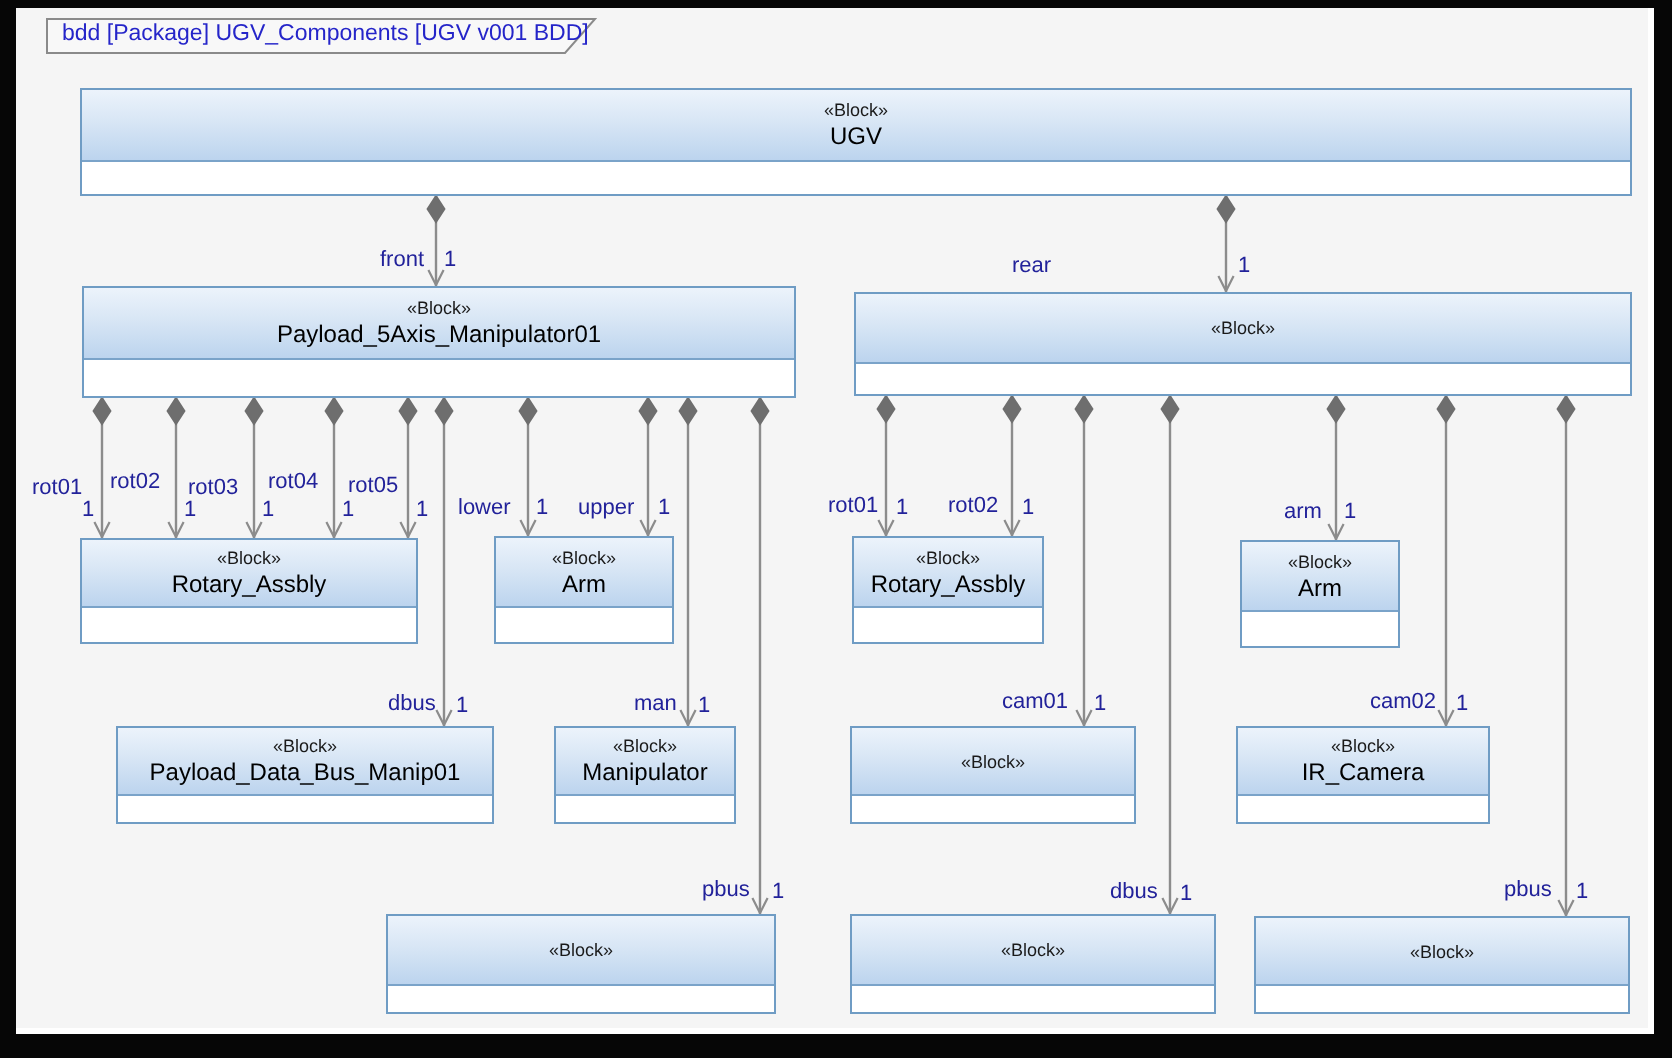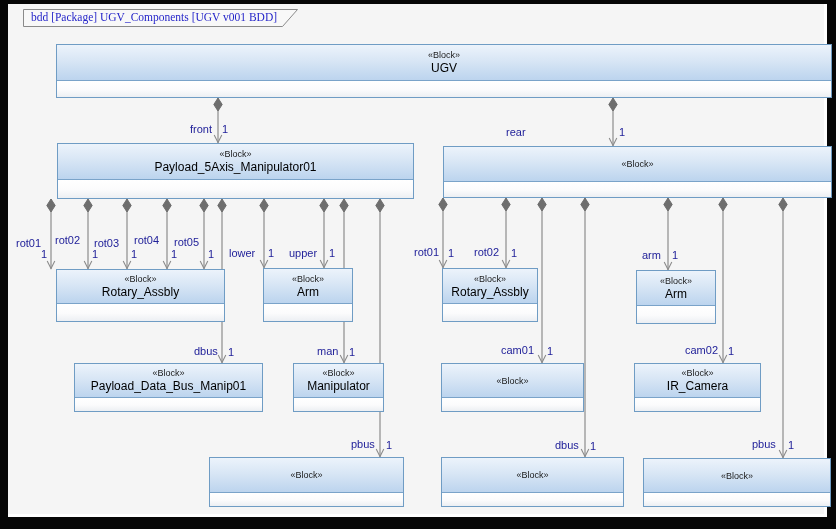--- a/index.html
+++ b/index.html
@@ -28,32 +28,32 @@
     background:linear-gradient(180deg,#ecf3fb 0%,#d8e6f5 45%,#bcd4ee 100%);
     display:flex;flex-direction:column;align-items:center;justify-content:center;
     gap:1px;overflow:hidden;
   }
   .stereo{font-size:9px;color:#1a1a1a;line-height:10px;}
   .bname{font-size:12px;font-weight:normal;color:#000;line-height:14px;white-space:nowrap;}
   .bcomp{
     box-sizing:border-box;width:100%;flex:1;
     background:linear-gradient(180deg,#ffffff 0%,#fbfbfc 55%,#eceff3 100%);
   }
-  .block{display:flex;flex-direction:column;margin-left:16px;}
+  .block{display:flex;flex-direction:row;}
   svg text{font-family:"Liberation Sans","DejaVu Sans",sans-serif;}
 </style>
 </head>
 <body style="background: rgb(6, 6, 6);">
 
 <div id="panel" style="background: rgb(245, 245, 245);"></div>
 
 <svg id="frame-tab" width="278" height="19">
   <polygon id="tab-shape" points="0.5,0.5 274.5,0.5 259.5,17.5 0.5,17.5" fill="#f8f8f8" stroke="#8a8a8a" stroke-width="1"></polygon>
 </svg>
-<div id="tab-title" style="color: rgb(37, 37, 201); font-family: Liberation Serif, serif;">bdd [Package] UGV_Components [UGV v001 BDD]</div>
+<div id="tab-title" style="color: rgb(37, 37, 201);">bdd [Package] UGV_Components [UGV v001 BDD]</div>
 
 <svg id="connector-layer" width="836" height="529">
     <g>
       <line x1="218" y1="98" x2="218" y2="143" stroke="#8c8c8c" stroke-width="1.2"></line>
       <polygon points="218,98 222.2,104.5 218,111 213.8,104.5" fill="#6e6e6e" stroke="#6e6e6e"></polygon>
       <polyline points="214.2,135 218,142.5 221.8,135" fill="none" stroke="#8c8c8c" stroke-width="1.1"></polyline>
       <text x="190" y="133" font-size="11" fill="#22229a">front</text>
       <text x="222" y="133" font-size="11" fill="#22229a">1</text>
     </g>
     <g>

